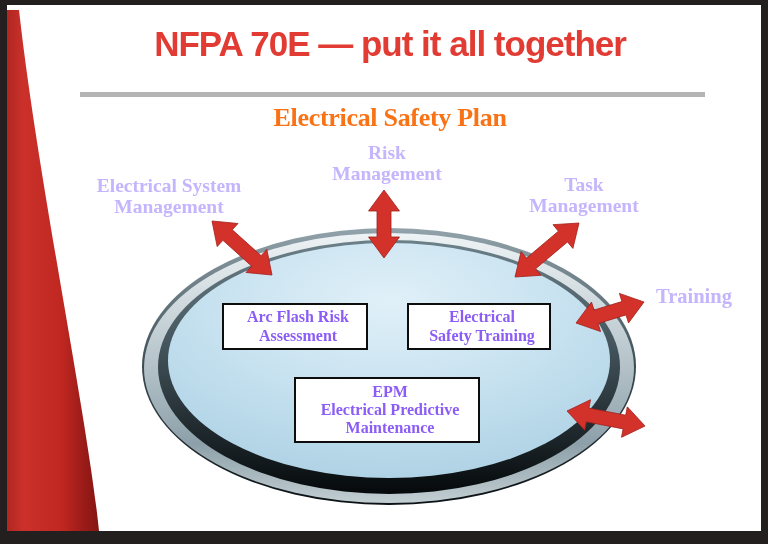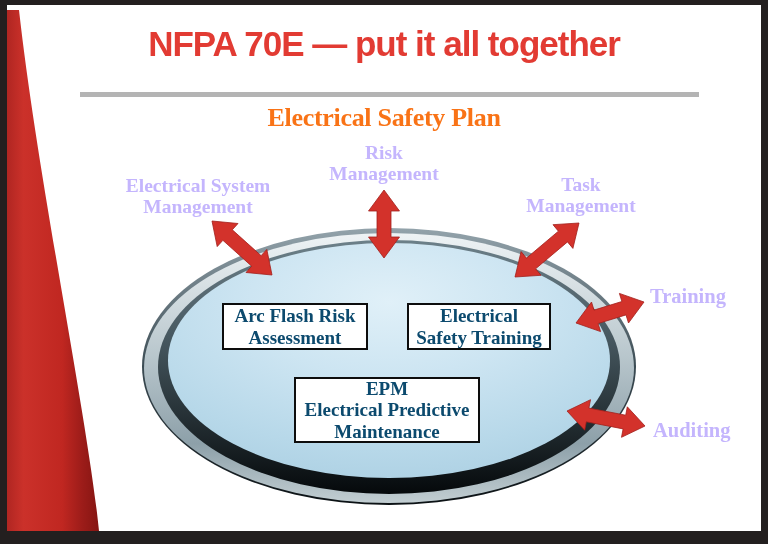--- a/index.html
+++ b/index.html
@@ -7,41 +7,41 @@
     position:relative;width:768px;height:544px;overflow:hidden;
     background:#231f1f;
     font-family:"Liberation Serif", serif;
   }
   
   #slide{
     position:absolute;left:7px;top:5px;width:754px;height:526px;
     background:#ffffff;
   }
   #gfx{position:absolute;left:0;top:0;width:768px;height:544px;}
-  .abs{position:absolute;}
+  .abs{position:absolute;padding-left:6px;}
   .slide-title{
     left:7px;top:24px;width:754px;text-align:center;
     font-family:"Liberation Sans", sans-serif;font-weight:bold;
     font-size:35px;letter-spacing:-1px;color:#e23b33;white-space:nowrap;
   }
   .divider{left:80px;top:92px;width:619px;height:5px;background:#b4b4b4;}
   .plan-heading{
     left:7px;top:103px;width:754px;text-align:center;
     font-weight:bold;font-size:26px;color:#f97316;letter-spacing:-0.3px;
   }
   .olabel{
     transform:translate(-50%,-50%);
     font-weight:bold;font-size:19.5px;line-height:1.07;color:#c4b5fd;
     text-align:center;white-space:pre-line;
   }
   .olabel.side{transform:translate(0,-50%);text-align:left;font-size:20.5px;white-space:nowrap;}
   .pbox{
     box-sizing:border-box;background:#ffffff;border:2.5px solid #0d0d0d;
     display:flex;align-items:center;justify-content:center;text-align:center;
-    font-weight:bold;font-size:19px;line-height:1.13;color:#0c4a6e;
+    font-weight:bold;font-size:16px;line-height:1.13;color:#8b5cf6;
     white-space:pre-line;
   }
   .arrow{fill:#d3322b;stroke:#a21f1c;stroke-width:0.8;}
 </style>
 </head>
 <body>
 
 <div id="root">
   <div id="slide"></div>
 
@@ -93,28 +93,27 @@
       <polygon class="arrow" points="579.0,223.0 553.0,224.7 558.4,231.2 526.5,258.1 521.1,251.6 515.0,277.0 541.0,275.3 535.6,268.8 567.5,241.9 572.9,248.4"></polygon>
       <polygon class="arrow" points="644.0,302.0 619.4,293.4 621.9,301.5 594.0,310.1 591.5,302.0 576.0,323.0 600.6,331.6 598.1,323.5 626.0,314.9 628.5,323.0"></polygon>
       <polygon class="arrow" points="567.0,411.0 584.7,430.2 586.3,421.8 623.1,428.9 621.5,437.3 645.0,426.0 627.3,406.8 625.7,415.2 588.9,408.1 590.5,399.7"></polygon>
     </g>
   </svg>
 
   <div class="abs slide-title">NFPA 70E — put it all together</div>
   <div class="abs divider"></div>
   <div class="abs plan-heading">Electrical Safety Plan</div>
 
-  <div class="abs olabel" style="left:166px;top:197px;margin-left:32px;">Electrical System
+  <div class="abs olabel" style="left:166px;top:197px;">Electrical System
 Management</div>
   <div class="abs olabel" style="left:384px;top:164px;">Risk
 Management</div>
   <div class="abs olabel" style="left:581px;top:196px;">Task
 Management</div>
   <div class="abs olabel side" style="left:650px;top:297px;">Training</div>
-  <div class="abs olabel side" style="left:653px;top:431px;">Auditing</div>
 
   <div class="abs pbox" style="left:222px;top:303px;width:146px;height:47px;">Arc Flash Risk
 Assessment</div>
   <div class="abs pbox" style="left:294px;top:377px;width:186px;height:66px;">EPM
 Electrical Predictive
 Maintenance</div>
   <div class="abs pbox" style="left:407px;top:303px;width:144px;height:47px;">Electrical
 Safety Training</div>
 </div>
 

